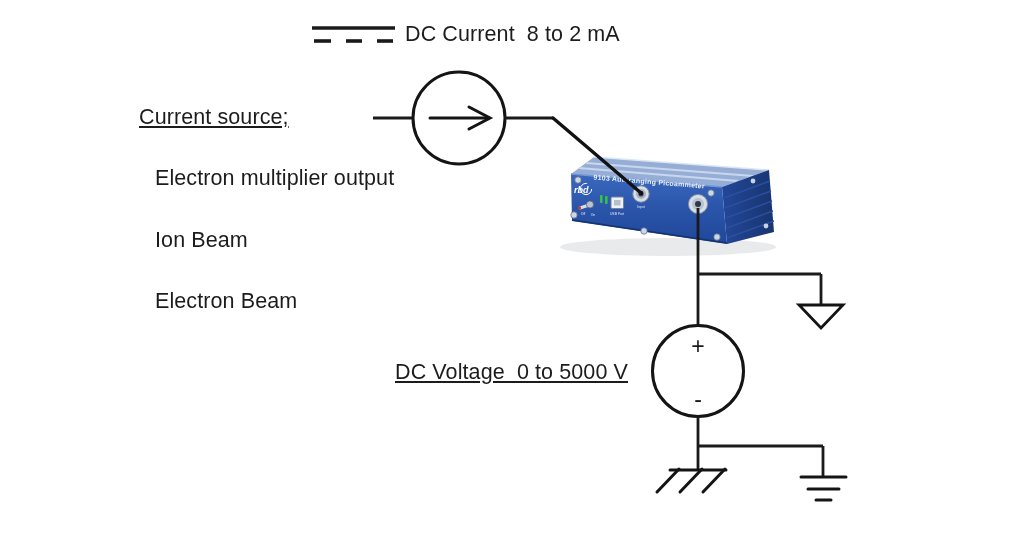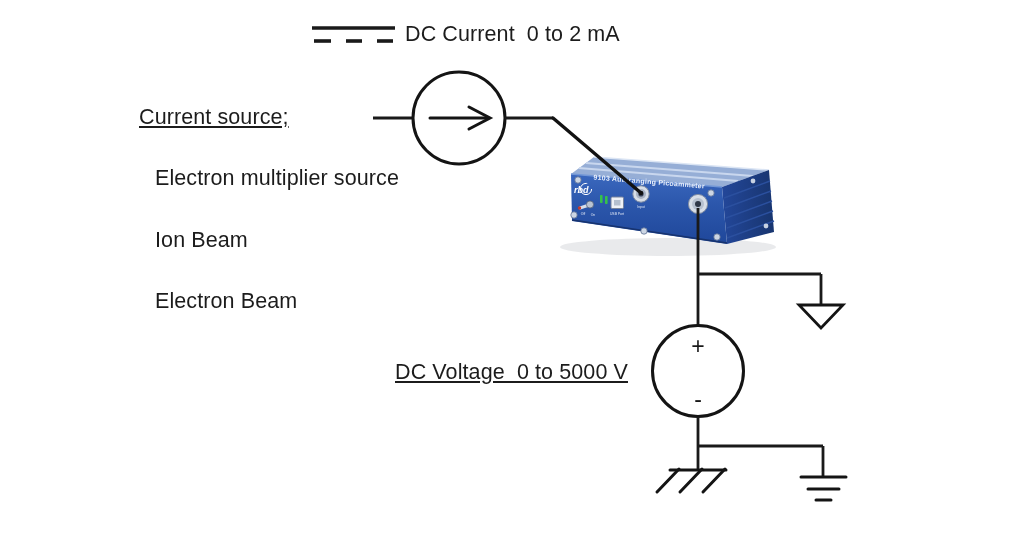--- a/index.html
+++ b/index.html
@@ -186,24 +186,24 @@
       <line x1="702" y1="469" x2="680" y2="492"></line>
       <line x1="725" y1="469" x2="703" y2="492"></line>
     </g>
     <g stroke="#141414" stroke-width="3" stroke-linecap="round">
       <line x1="801" y1="477" x2="846" y2="477"></line>
       <line x1="808" y1="489" x2="839" y2="489"></line>
       <line x1="816" y1="500" x2="831" y2="500"></line>
     </g>
   </svg>
 
-  <div class="lbl" style="left:405px; top:22px;">DC Current  0 to 2 mA</div>
+  <div class="lbl" style="left:405px; top:22px;">DC Current  8 to 2 mA</div>
 
   <div class="lbl" style="left:139px; top:105px;text-decoration:underline;">Current source;</div>
 
-  <div class="lbl" style="left:155px; top:166px;">Electron multiplier source</div>
+  <div class="lbl" style="left:155px; top:166px;">Electron multiplier output</div>
 
   <div class="lbl" style="left:155px; top:289px;">Electron Beam</div>
 
   <div class="lbl" style="left:155px; top:228px;">Ion Beam</div>
 
   <div class="lbl" style="left:395px; top:360px;text-decoration:underline;">DC Voltage  0 to 5000 V</div>
 </div>
 
 </body></html>

